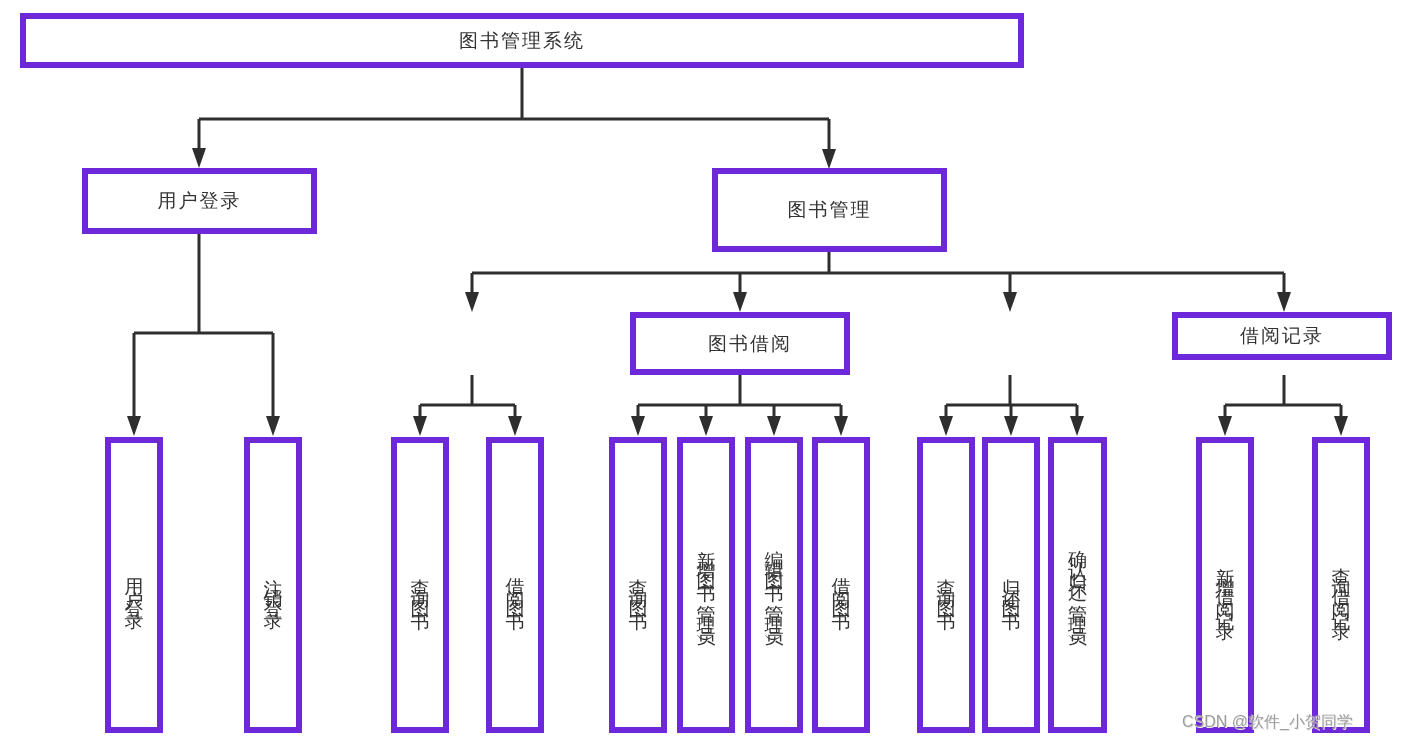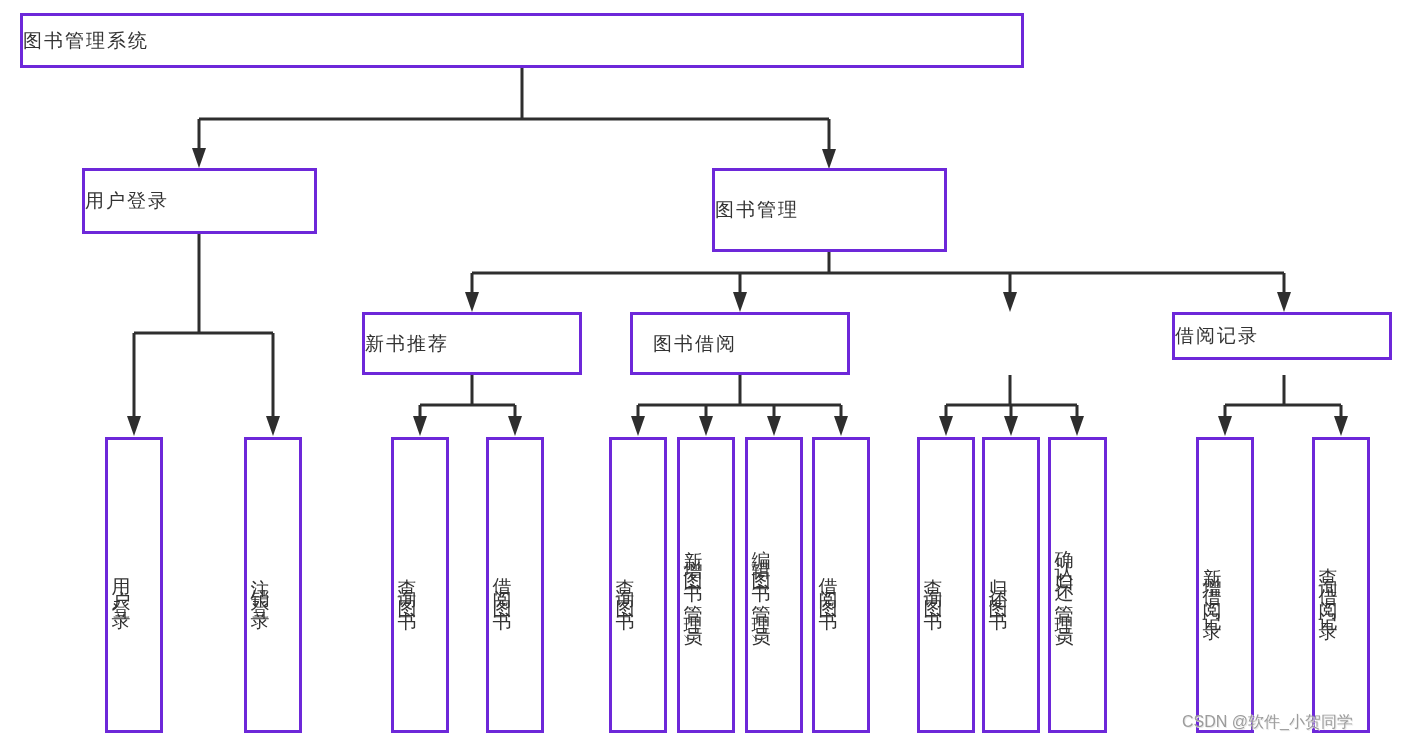--- a/index.html
+++ b/index.html
@@ -18,24 +18,25 @@
   }
   .connectors {
     position: absolute;
     left: 0;
     top: 0;
     z-index: 0;
   }
   .node {
     position: absolute;
     box-sizing: border-box;
-    border: 3px solid #6d28d9;
+    border: 6px solid #6d28d9;
     background: #ffffff;
     display: flex;
     align-items: center;
+    justify-content: center;
     z-index: 1;
   }
   .node span {
     font-size: 19px;
     color: #333333;
     letter-spacing: 2px;
     white-space: nowrap;
   }
   .node.v span {
     writing-mode: vertical-rl;
@@ -103,23 +104,20 @@
     <span>图书管理系统</span>
   </div>
 
   <div class="node h" style="left:82px; top:168px; width:235px; height:66px;">
     <span>用户登录</span>
   </div>
   <div class="node h" style="left:712px; top:168px; width:235px; height:84px;">
     <span>图书管理</span>
   </div>
 
-  <div class="node h" style="left:362px; top:312px; width:220px; height:63px;">
-    <span>新书推荐</span>
-  </div>
   <div class="node h" style="left:630px; top:312px; width:220px; height:63px;padding-left:20px;">
     <span>图书借阅</span>
   </div>
   <div class="node h" style="left:1160px; top:312px; width:220px; height:48px;margin-left:12px;">
     <span>借阅记录</span>
   </div>
 
   <div class="node v" style="left:105px; top:437px; width:58px; height:296px;">
     <span>用户登录</span>
   </div>

